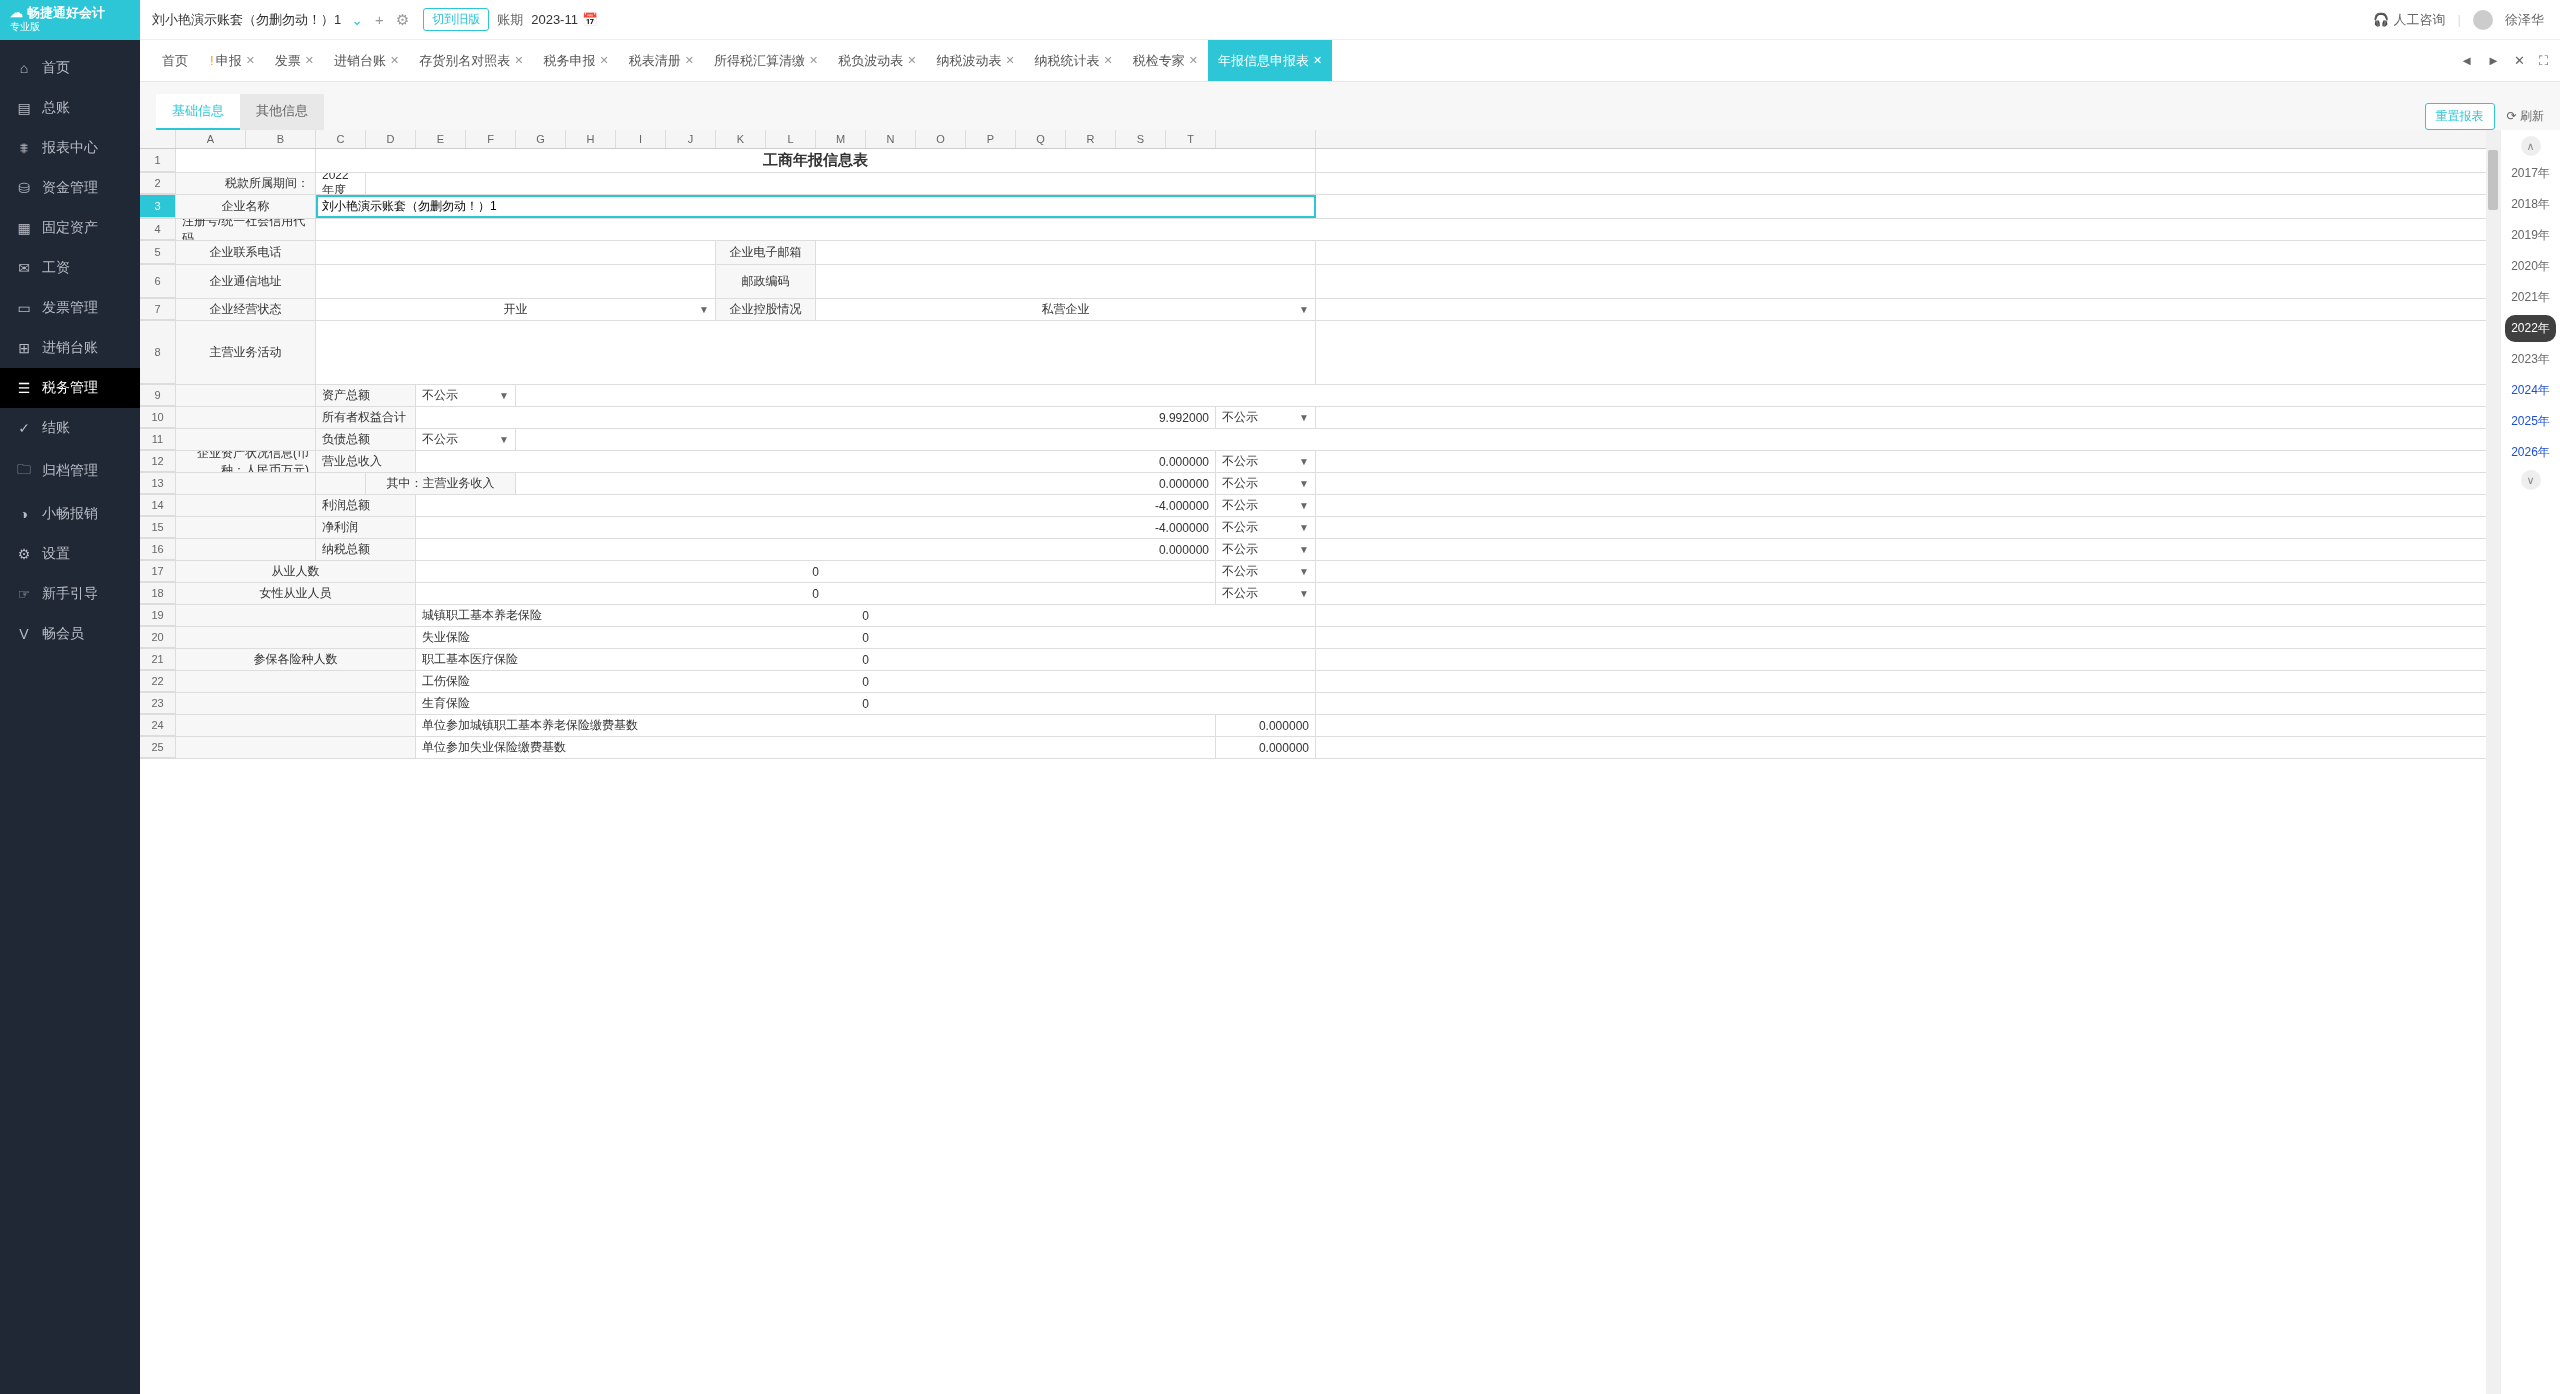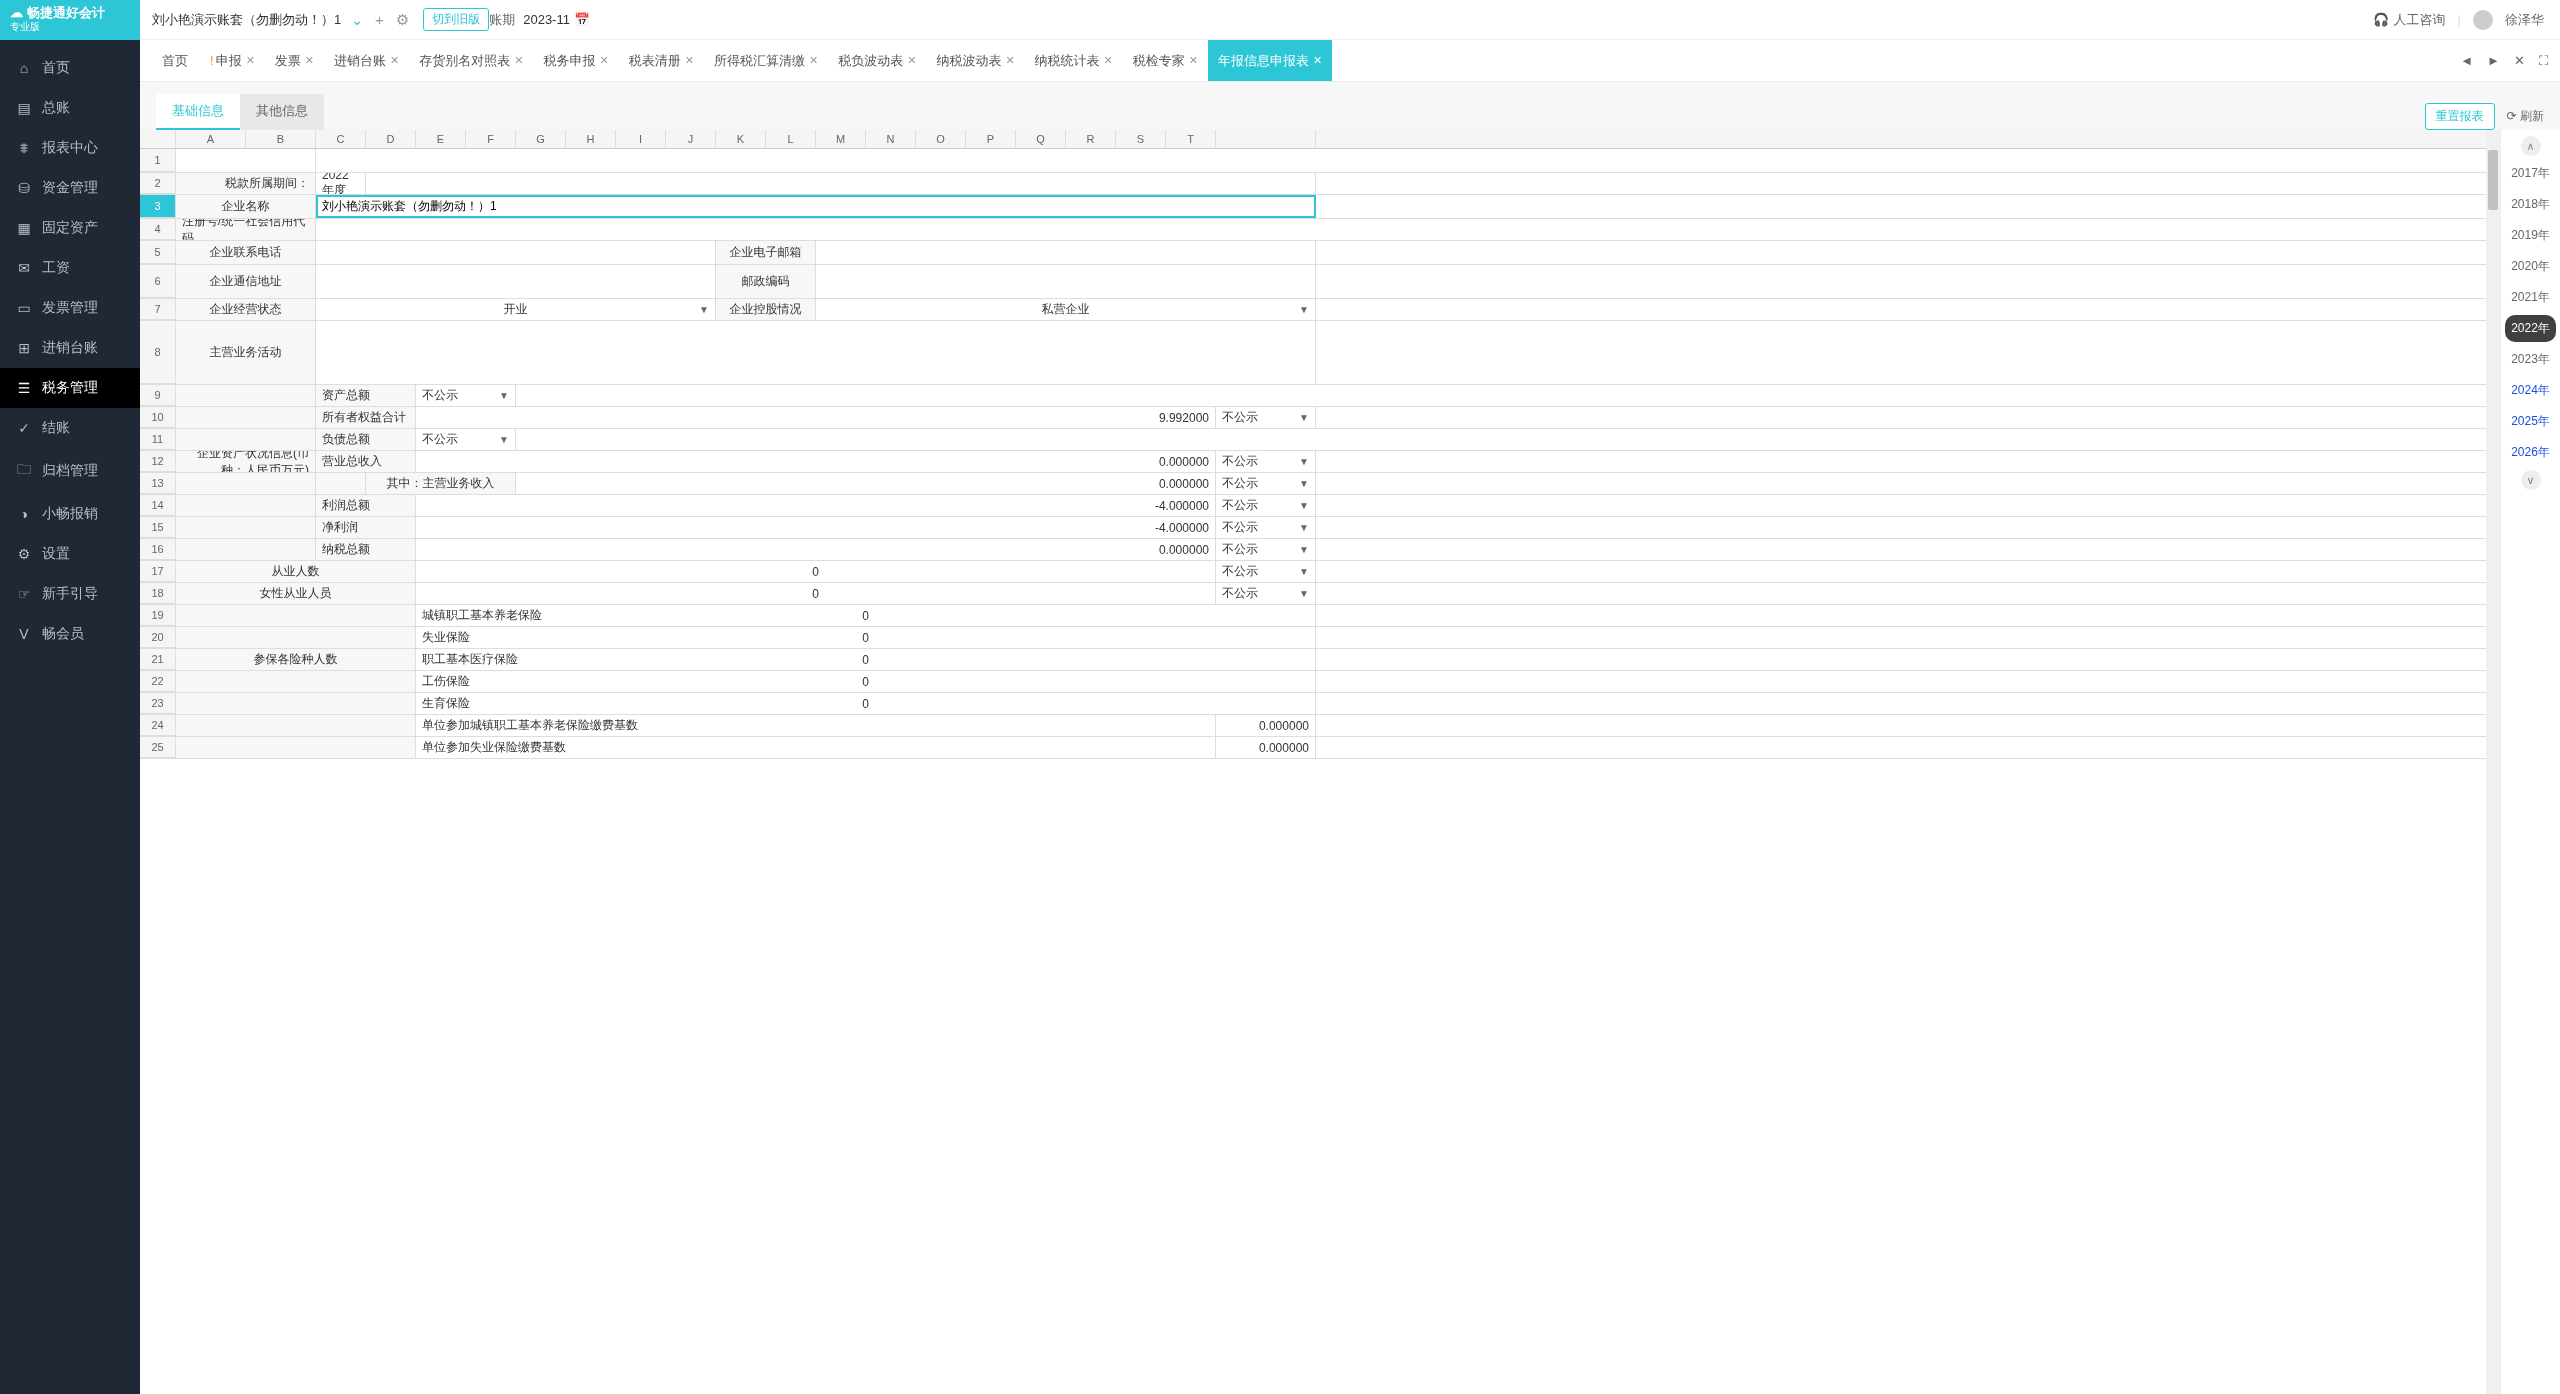--- a/index.html
+++ b/index.html
@@ -9,21 +9,21 @@
 
 .topbar { display:flex; align-items:center; height:40px; background:#fff; border-bottom:1px solid #eee; }
 .logo-block { width:140px; height:40px; background:#2cc6d6; color:#fff; display:flex; flex-direction:column; justify-content:center; padding-left:10px; font-size:12px; line-height:14px; }
 .logo-main { font-size:13px; font-weight:bold; display:flex; align-items:center; gap:4px; }
 .logo-sub { font-size:10px; }
 .account-sel { display:flex; align-items:center; gap:10px; padding:0 12px; }
 .acct-name { color:#333; }
 .chev-down { color:#2cc6d6; font-size:14px; }
 .icon-plus, .icon-gear { color:#999; font-size:15px; cursor:pointer; }
 .btn-switch { border:1px solid #2cc6d6; color:#2cc6d6; padding:2px 8px; border-radius:3px; font-size:12px; background:#fff; cursor:pointer; }
-.period-lbl { color:#666; }
+.period-lbl { color:#666; margin-left:8px; }
 .period-val { color:#333; margin-left:8px; }
 .cal-icon { color:#2cc6d6; margin-left:4px; }
 .top-right { margin-left:auto; display:flex; align-items:center; gap:12px; padding-right:16px; color:#666; }
 .user-av { width:20px; height:20px; border-radius:50%; background:#ccc; display:inline-block; }
 
 
 .main { flex:1; display:flex; overflow:hidden; }
 
 
 .sidebar { width:140px; background:#202735; color:#b8bcc4; display:flex; flex-direction:column; padding-top:8px; }
@@ -273,20 +273,21 @@
               <div class="rc" style="width:50px">P</div>
               <div class="rc" style="width:50px">Q</div>
               <div class="rc" style="width:50px">R</div>
               <div class="rc" style="width:50px">S</div>
               <div class="rc" style="width:50px">T</div>
               <div class="rc" style="width:100px"></div>
             </div>
             <div class="grid-row" style="height:24px">
               <div class="rownum">1</div>
               <div class="cell " style="width:140px"></div>
+              <div class="cell title" style="width:1000px">工商年报信息表</div>
             </div>
             <div class="grid-row" style="height:22px">
               <div class="rownum">2</div>
               <div class="cell grey right" style="width:140px">税款所属期间：</div>
               <div class="cell " style="width:50px">2022年度</div>
               <div class="cell " style="width:950px"></div>
             </div>
             <div class="grid-row" style="height:24px">
               <div class="rownum sel">3</div>
               <div class="cell grey center" style="width:140px">企业名称</div>

